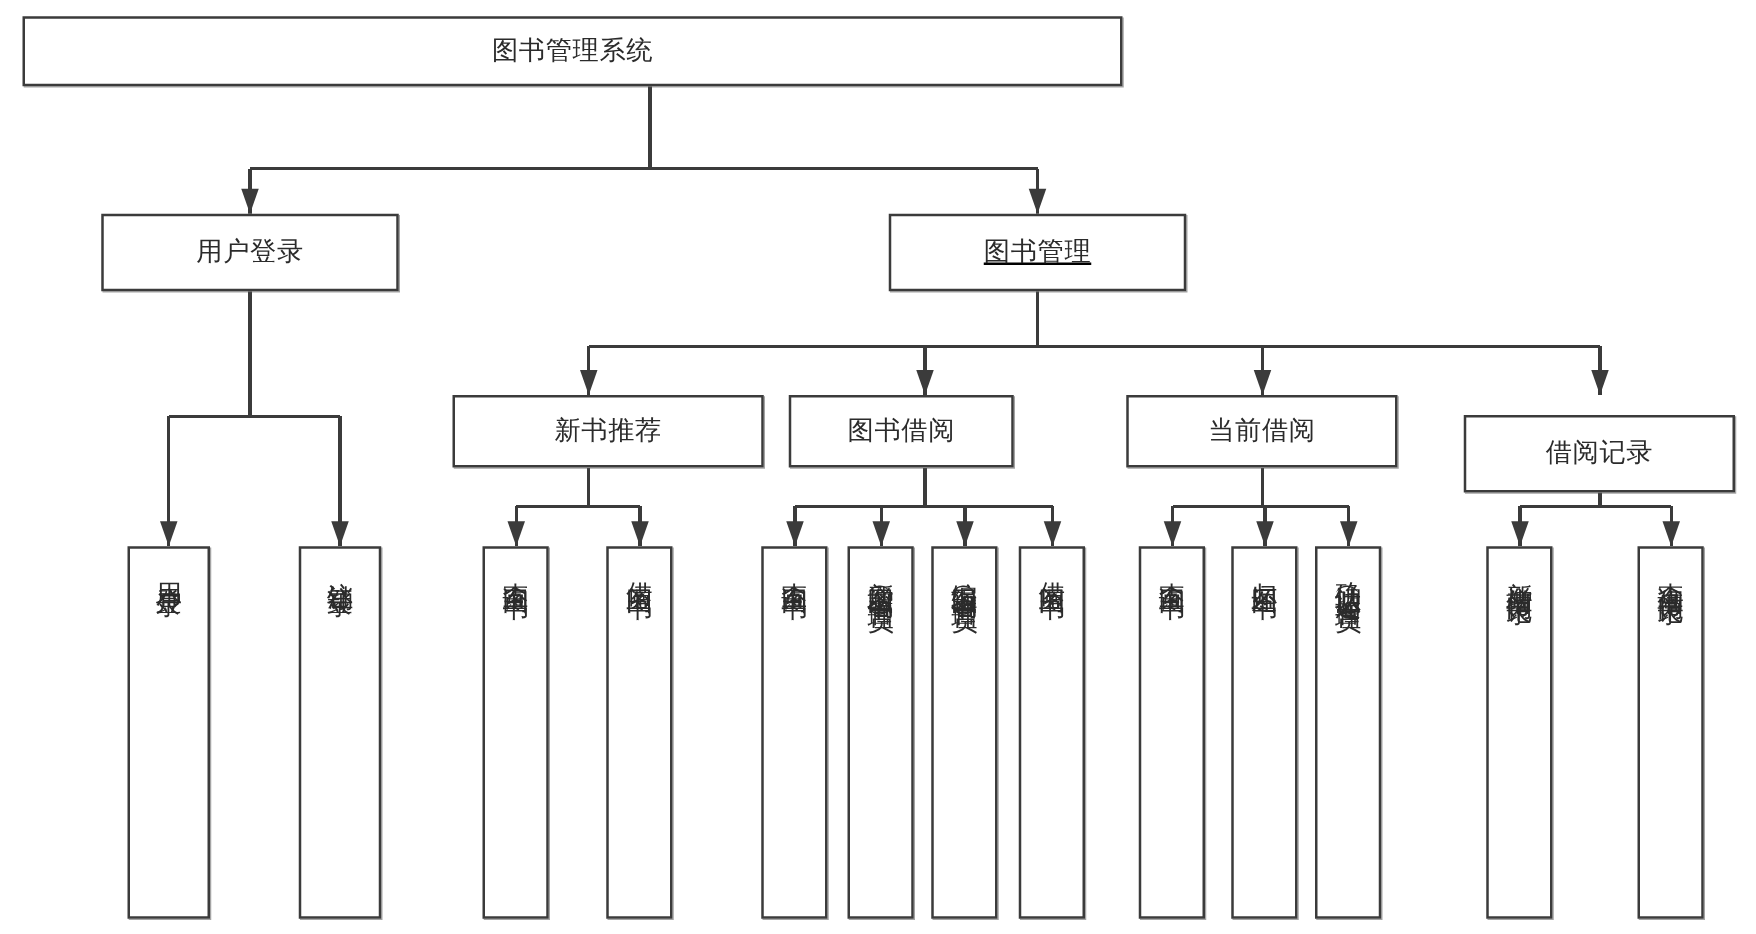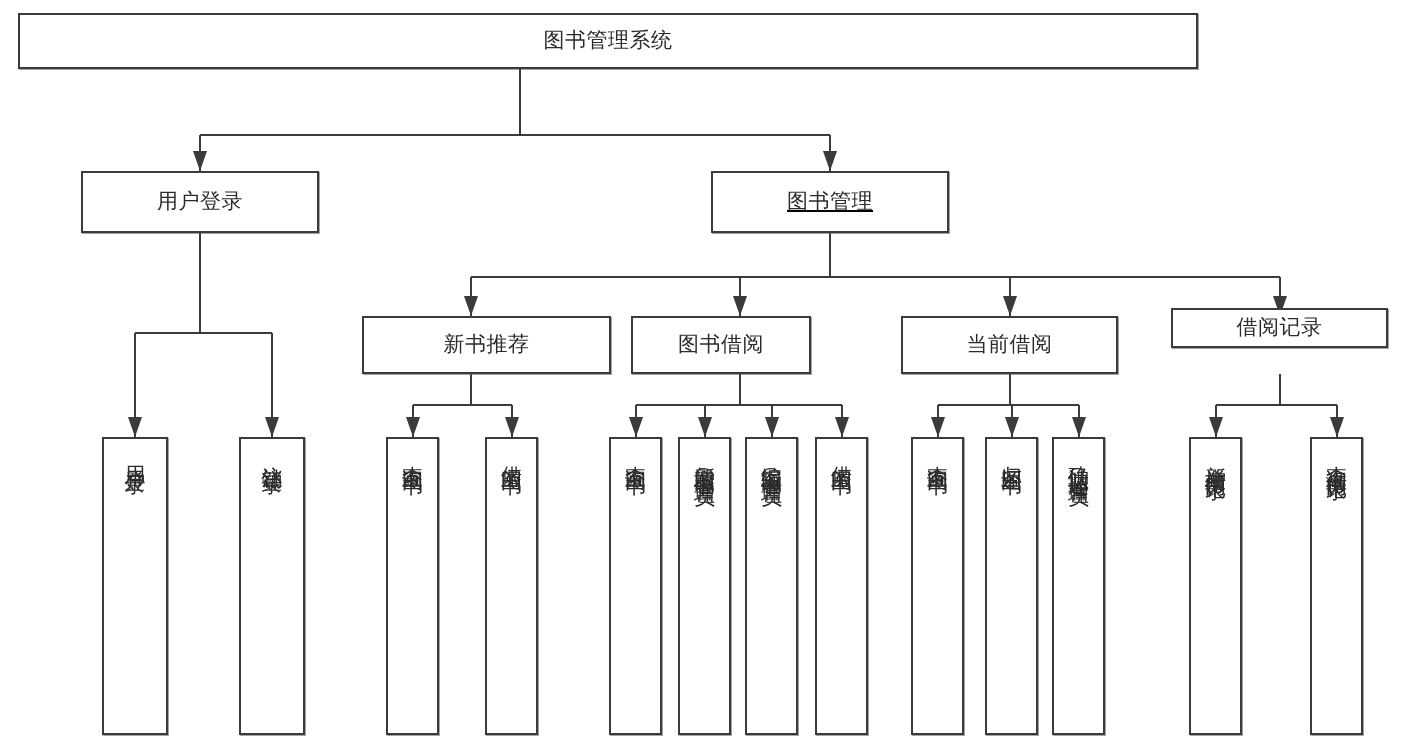--- a/index.html
+++ b/index.html
@@ -123,39 +123,39 @@
       <polygon points="1072,417 1086,417 1079,437" fill="#3b3b3b"></polygon>
       <line x1="1280" y1="374" x2="1280" y2="405" stroke="#3b3b3b" stroke-width="2.5" shape-rendering="crispEdges"></line>
       <line x1="1216" y1="405" x2="1337" y2="405" stroke="#3b3b3b" stroke-width="2.5" shape-rendering="crispEdges"></line>
       <line x1="1216" y1="405" x2="1216" y2="437" stroke="#3b3b3b" stroke-width="2.5" shape-rendering="crispEdges"></line>
       <polygon points="1209,417 1223,417 1216,437" fill="#3b3b3b"></polygon>
       <line x1="1337" y1="405" x2="1337" y2="437" stroke="#3b3b3b" stroke-width="2.5" shape-rendering="crispEdges"></line>
       <polygon points="1330,417 1344,417 1337,437" fill="#3b3b3b"></polygon>
     </svg>
 
   <div id="node-layer">
-      <div class="node-box" style="left: 18px; top: 13px; width: 1180px; height: 56px;">
+      <div class="node-box" style="left: 18px; top: 13px; width: 880px; height: 56px;">
         <span class="node-label-h">图书管理系统</span>
       </div>
       <div class="node-box" style="left: 81px; top: 171px; width: 238px; height: 62px;">
         <span class="node-label-h">用户登录</span>
       </div>
       <div class="node-box" style="left: 711px; top: 171px; width: 238px; height: 62px; text-decoration: underline;">
         <span class="node-label-h">图书管理</span>
       </div>
       <div class="node-box" style="left: 362px; top: 316px; width: 249px; height: 58px;">
         <span class="node-label-h">新书推荐</span>
       </div>
       <div class="node-box" style="left: 631px; top: 316px; width: 180px; height: 58px; text-align: center;">
         <span class="node-label-h">图书借阅</span>
       </div>
       <div class="node-box" style="left: 901px; top: 316px; width: 217px; height: 58px;">
         <span class="node-label-h">当前借阅</span>
       </div>
-      <div class="node-box" style="left: 1171px; top: 308px; width: 217px; height: 40px;">
+      <div class="node-box" style="left: 1171px; top: 332px; width: 217px; height: 62px;">
         <span class="node-label-h">借阅记录</span>
       </div>
       <div class="node-box vertical" style="left: 102px; top: 437px; width: 66px; height: 298px;">
         <span class="node-label-v">用户登录</span>
       </div>
       <div class="node-box vertical" style="left: 239px; top: 437px; width: 66px; height: 298px;">
         <span class="node-label-v">注销登录</span>
       </div>
       <div class="node-box vertical" style="left: 386px; top: 437px; width: 53px; height: 298px;">
         <span class="node-label-v">查询图书</span>

